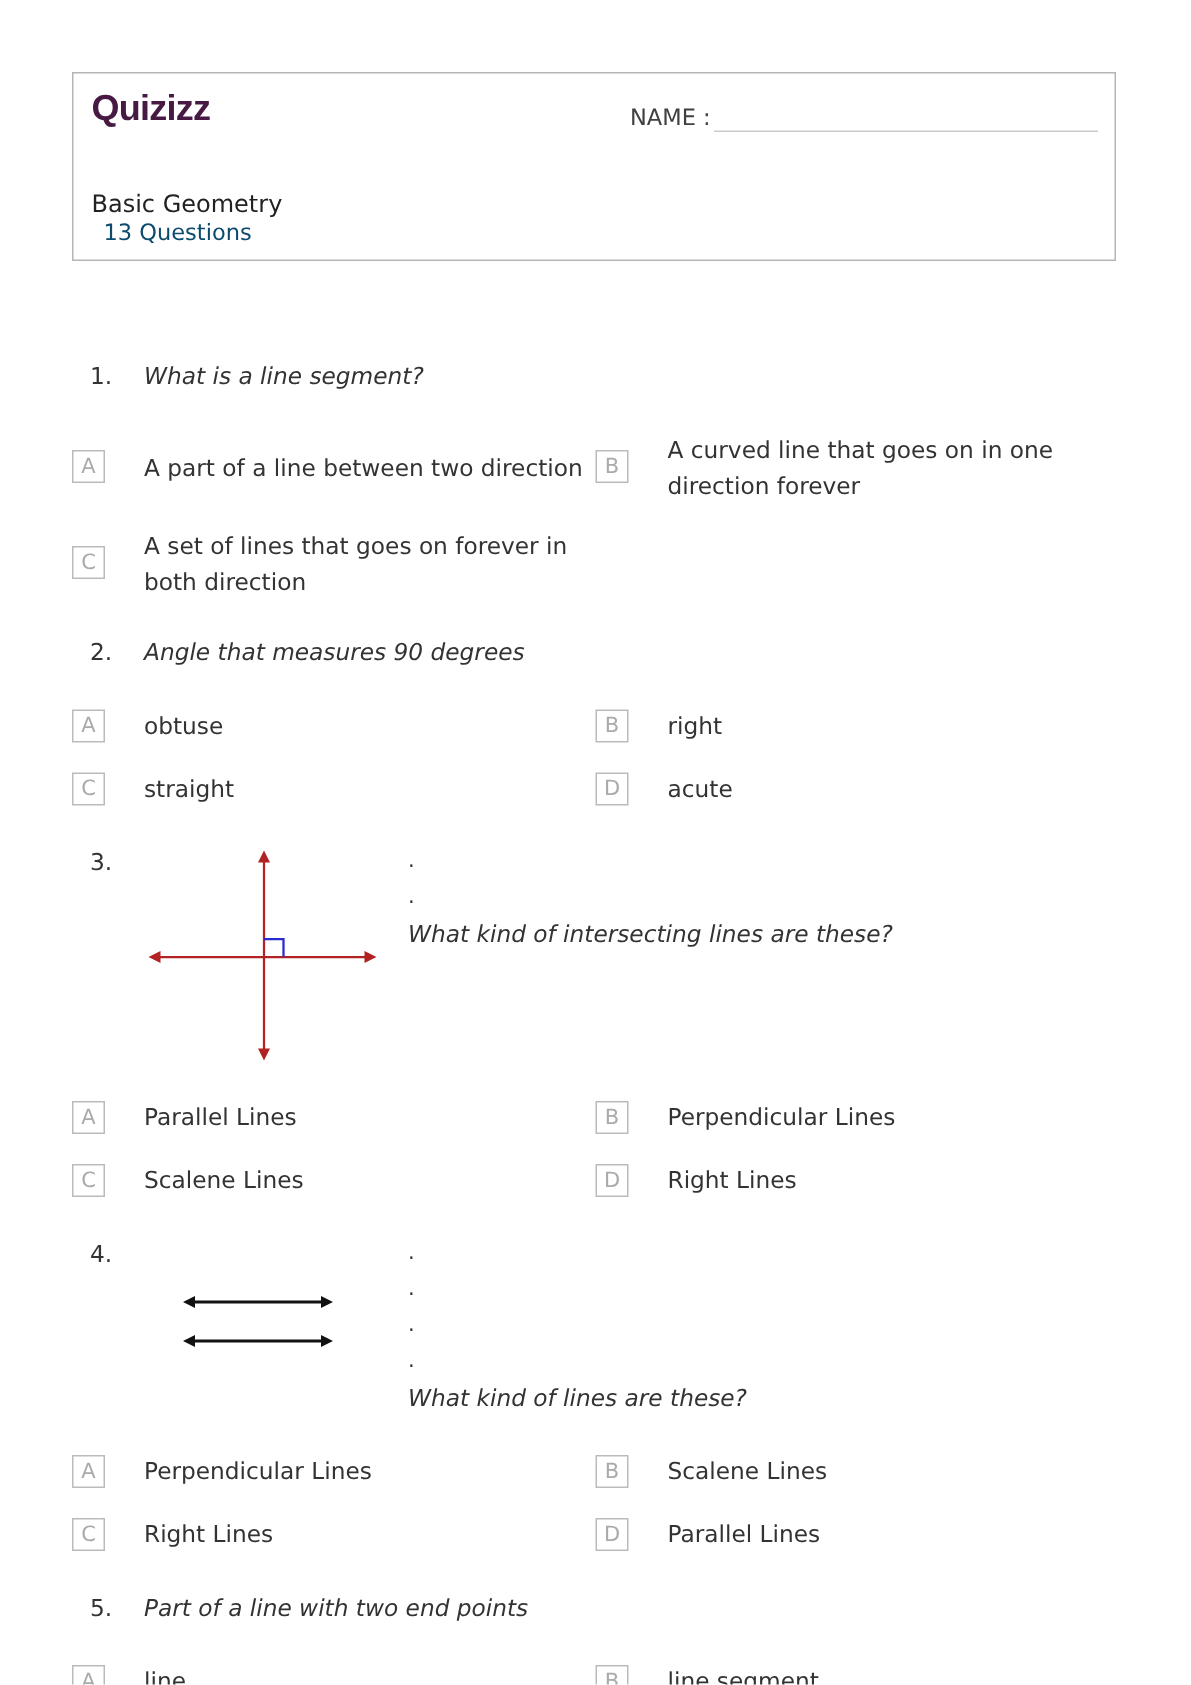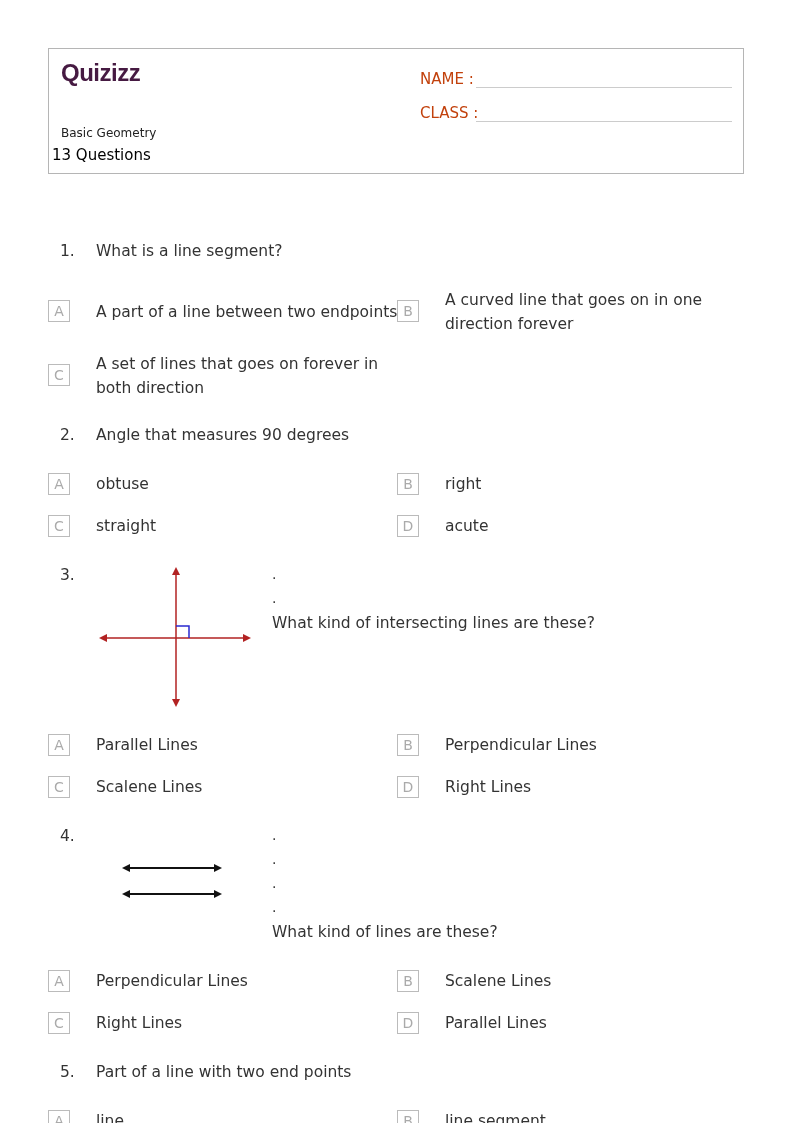--- a/index.html
+++ b/index.html
@@ -1,52 +1,48 @@
 <!DOCTYPE html>
 <html><head>
 <meta charset="utf-8">
 <style>
   html,body{margin:0;padding:0;background:#fff;}
   body{width:794px;height:1123px;overflow:hidden;position:relative;font-family:"DejaVu Sans","Liberation Sans",sans-serif;color:#222;}
   .header{position:absolute;left:48px;top:48px;width:696px;height:126px;border:1px solid #b5b5b5;box-sizing:border-box;}
   .logo{position:absolute;left:12px;top:10px;font-family:"Liberation Sans",sans-serif;font-weight:bold;font-size:24px;color:#461a42;letter-spacing:-0.5px;}
-  .title{position:absolute;left:12px;top:77px;font-size:12px;color:#222;}
-  .count{position:absolute;left:3px;top:97px;font-size:15px;color:#000000;}
-  .field{position:absolute;left:371px;font-size:15px;color:#c2410c;display:flex;align-items:center;}
+  .title{position:absolute;left:12px;top:77px;font-size:16px;color:#222;}
+  .count{position:absolute;left:20px;top:97px;font-size:15px;color:#0c4a6e;}
+  .field{position:absolute;left:371px;font-size:15px;color:#404040;display:flex;align-items:flex-start;}
   .field .lbl{width:56px;white-space:pre;}
   .field .line{width:256px;border-bottom:1px solid #ccc;height:18px;}
-  .q{position:absolute;font-size:15.5px;color:#333;}
+  .q{position:absolute;font-size:15.5px;color:#333;font-style:italic;}
   .qnum{position:absolute;left:60px;font-size:15.5px;color:#333;}
   .opt{position:absolute;display:flex;align-items:center;}
   .box{width:22px;height:22px;border:1px solid #bbb;box-sizing:border-box;color:#aaa;font-size:14px;display:flex;align-items:center;justify-content:center;}
   .otext{position:absolute;left:48px;font-size:15.5px;color:#333;line-height:24px;white-space:nowrap;}
   .dot{position:absolute;left:272px;font-size:14px;color:#333;}
 </style>
 </head>
 <body>
 
 <div class="header">
   <div class="logo">Quizizz</div>
   <div class="title">Basic Geometry</div>
   <div class="count">13 Questions</div>
   <div class="field" style="top:20px">
       <span class="lbl">NAME :</span>
       <span class="line"></span>
     </div>
-  <div class="field" style="top:54px">
-      <span class="lbl">CLASS :</span>
-      <span class="line"></span>
-    </div>
 </div>
 
 <div class="qnum" style="top:242px">1.</div>
 <div class="q" style="left:96px;top:242px">What is a line segment?</div>
 <div class="opt" style="left:48px;top:300px">
     <div class="box">A</div>
-    <div class="otext" style="top:0px">A part of a line between two endpoints</div>
+    <div class="otext" style="top:0px">A part of a line between two direction</div>
   </div>
 <div class="opt" style="left:397px;top:300px">
     <div class="box">B</div>
     <div class="otext" style="top:-12px">A curved line that goes on in one</div>
     <div class="otext" style="top:12px">direction forever</div>
   </div>
 <div class="opt" style="left:48px;top:364px">
     <div class="box">C</div>
     <div class="otext" style="top:-12px">A set of lines that goes on forever in</div>
     <div class="otext" style="top:12px">both direction</div>

